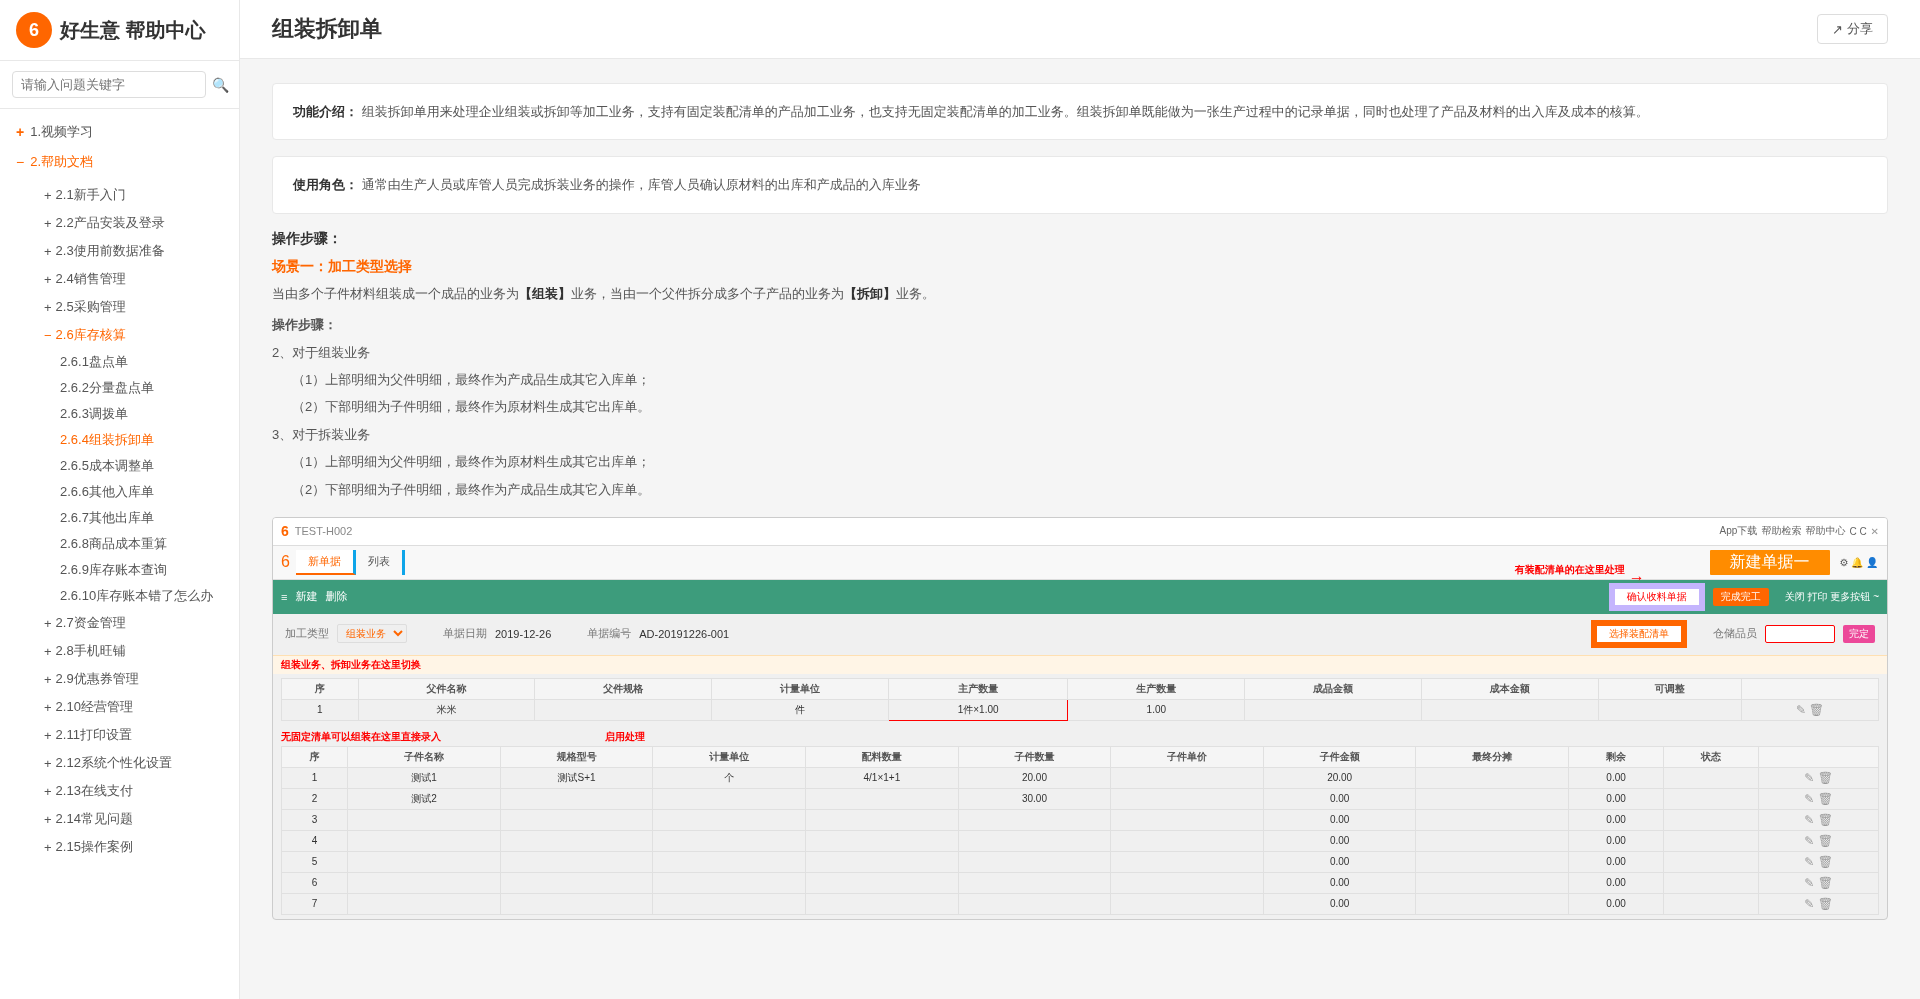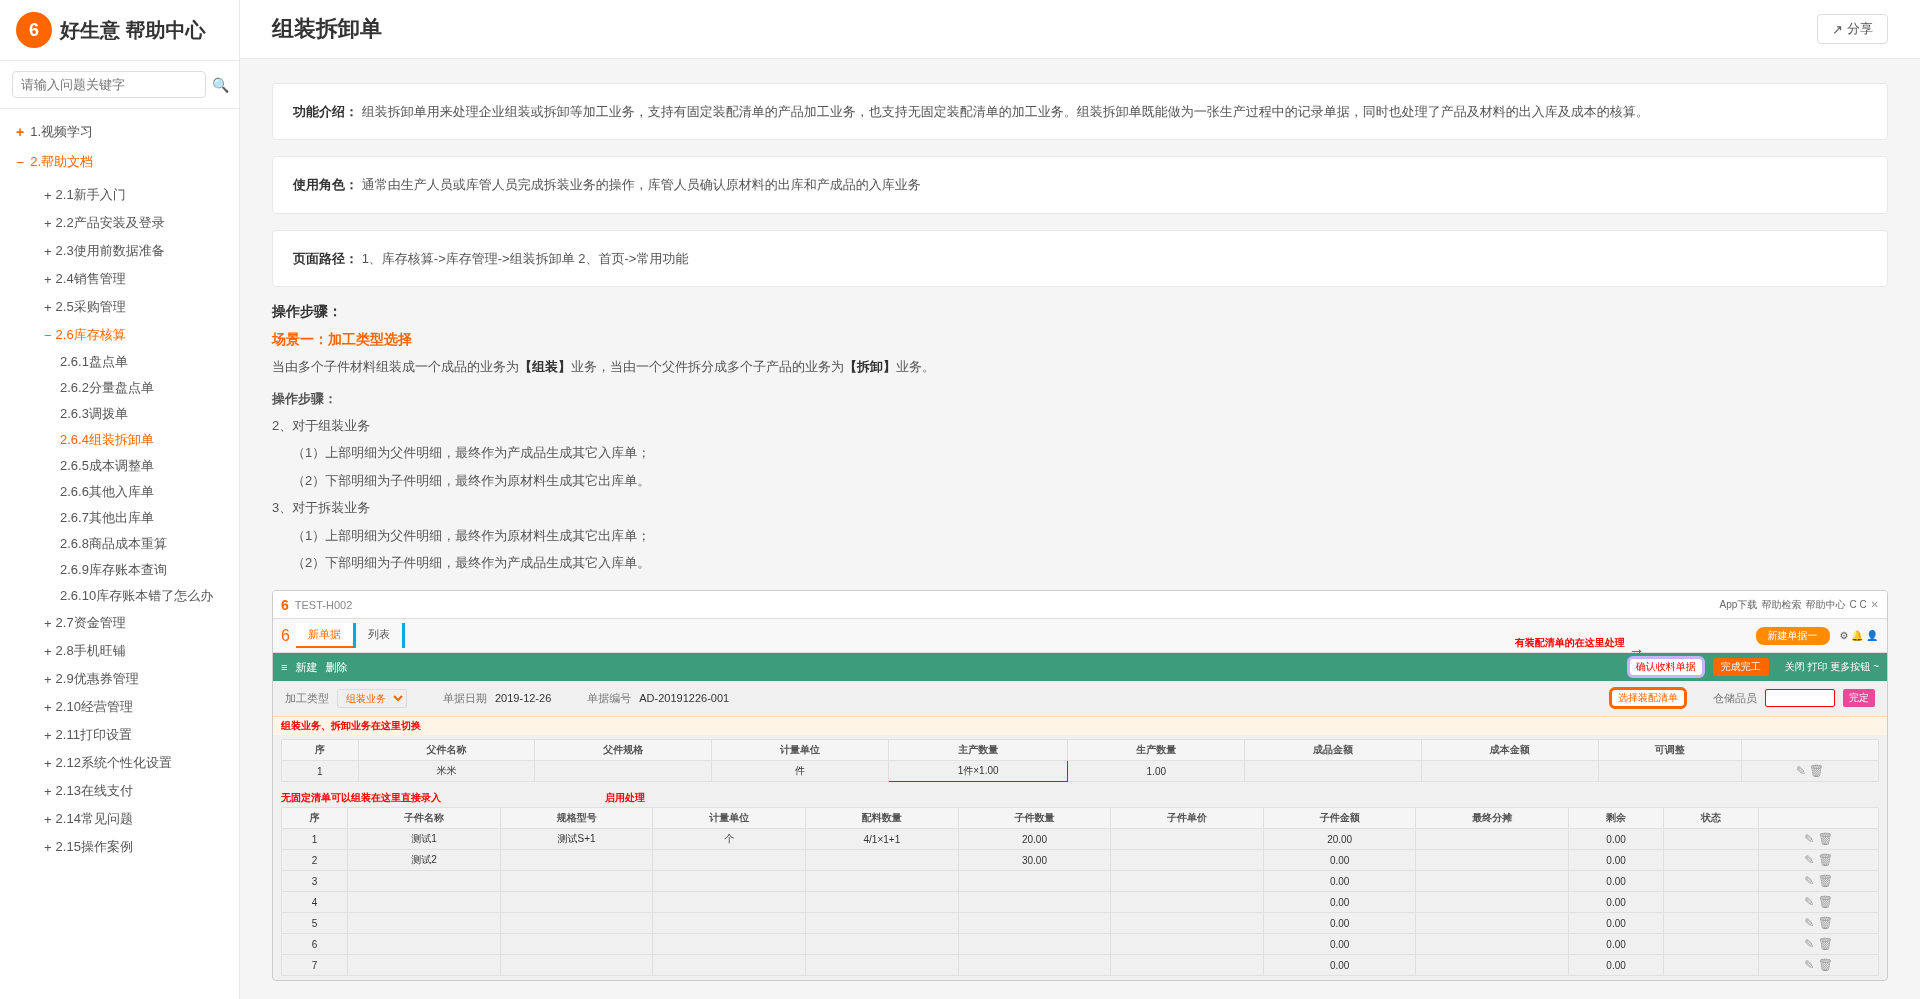--- a/index.html
+++ b/index.html
@@ -129,21 +129,21 @@
     .ss-logo { color: #f60; font-size: 14px; font-weight: bold; }
     .ss-url { font-size: 11px; color: #888; flex: 1; }
     .ss-nav-area {
       background: #f8f8f8; padding: 4px 8px;
       display: flex; align-items: center; gap: 6px;
       font-size: 11px; color: #555;
       border-bottom: 1px solid #ddd;
     }
     .ss-orange-btn {
       background: #ff8c00; color: #fff; border: none;
-      padding: 2px 12px; border-radius: 8px; font-size: 10px; cursor: pointer;
+      padding: 2px 20px; border-radius: 1px; font-size: 16px; cursor: pointer;
     }
     .ss-tabs {
       display: flex; background: #f8f8f8; border-bottom: 1px solid #ddd;
     }
     .ss-tab {
       padding: 4px 12px; font-size: 11px; color: #555;
       border-right: 3px solid #0ea5e9; cursor: pointer;
     }
     .ss-tab.active { background: #fff; color: #f60; border-bottom: 2px solid #f60; }
     .ss-form-row {
@@ -172,22 +172,22 @@
     }
 
     .ss-top-bar {
       background: #3d9c7c;
       display: flex; align-items: center;
       padding: 3px 8px; gap: 8px;
       font-size: 11px; color: #fff;
     }
 
     .red-outline-btn {
-      border: 3px solid #c4b5fd; color: #f00;
-      padding: 1px 6px; font-size: 10px; border-radius: 6px;
+      border: 6px solid #c4b5fd; color: #f00;
+      padding: 1px 12px; font-size: 10px; border-radius: 0;
       background: #fff; cursor: pointer;
     }
     .orange-filled-btn {
       background: #f60; color: #fff;
       padding: 2px 8px; font-size: 10px; border-radius: 2px; border: none;
     }
 
     .ss-section-header {
       background: #f5f5f5; padding: 3px 8px;
       font-size: 10px; font-weight: bold; color: #333;
@@ -314,24 +314,20 @@
     <div class="info-block">
       <span style="font-weight:bold;color:#333;">功能介绍：</span>
       <span>组装拆卸单用来处理企业组装或拆卸等加工业务，支持有固定装配清单的产品加工业务，也支持无固定装配清单的加工业务。组装拆卸单既能做为一张生产过程中的记录单据，同时也处理了产品及材料的出入库及成本的核算。</span>
     </div>
 
     <div class="info-block">
       <span style="font-weight:bold;color:#333;">使用角色：</span>
       <span>通常由生产人员或库管人员完成拆装业务的操作，库管人员确认原材料的出库和产成品的入库业务</span>
     </div>
 
-    <div class="info-block">
-      <span style="font-weight:bold;color:#333;">页面路径：</span>
-      <span>1、库存核算-&gt;库存管理-&gt;组装拆卸单 2、首页-&gt;常用功能</span>
-    </div>
 
     <div class="step-block">
       <div class="section-title">操作步骤：</div>
 
       <div class="step-title">场景一：加工类型选择</div>
 
       <div class="step-text">
         当由多个子件材料组装成一个成品的业务为<b>【组装】</b>业务，当由一个父件拆分成多个子产品的业务为<b>【拆卸】</b>业务。
       </div>
 

